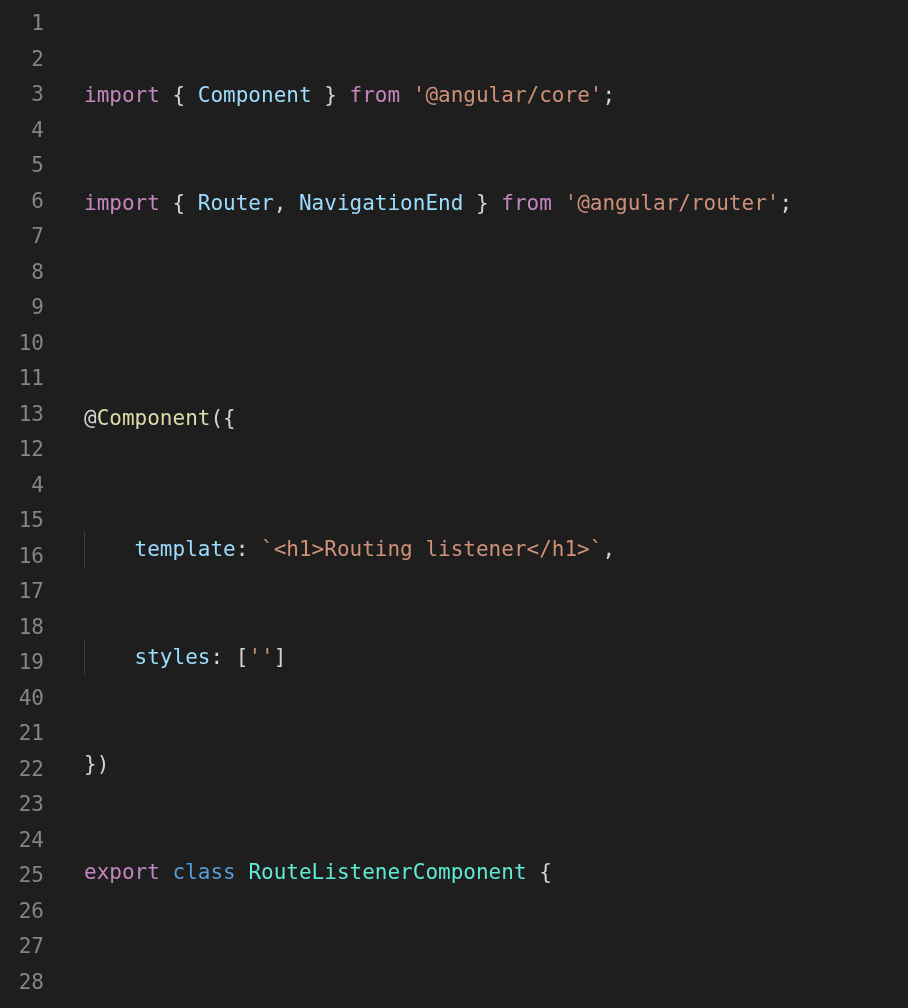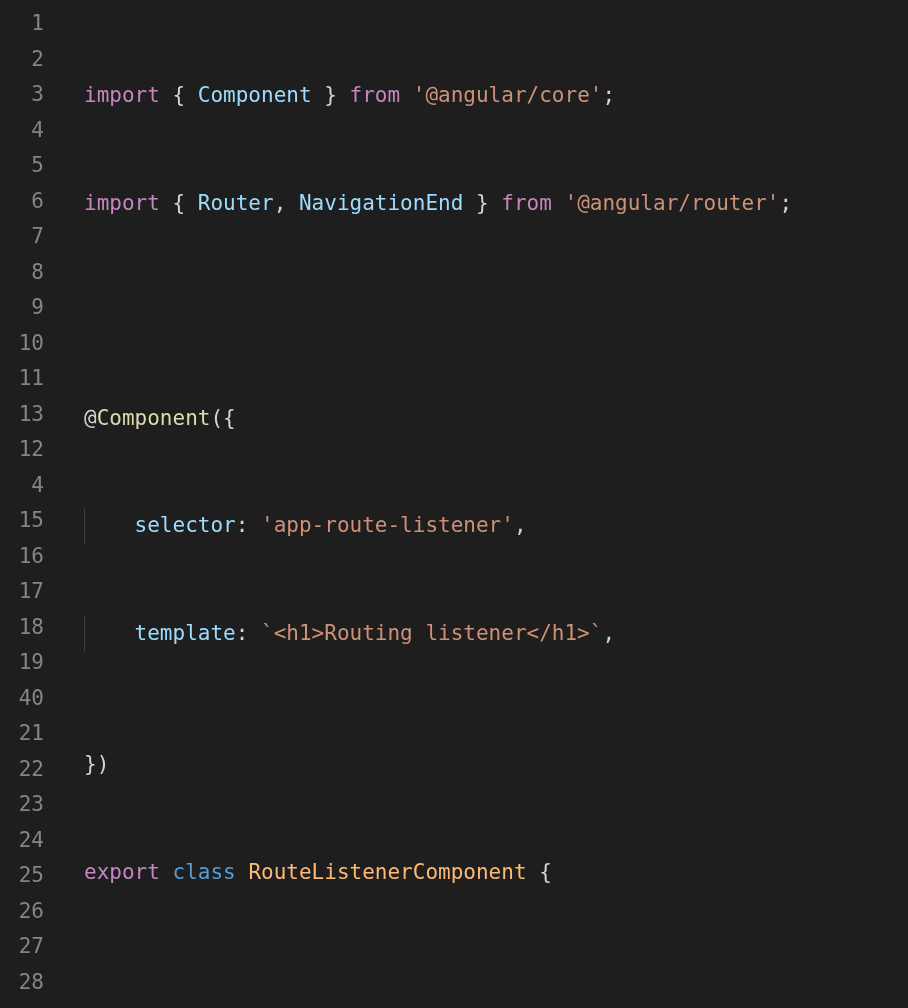--- a/index.html
+++ b/index.html
@@ -44,21 +44,21 @@
   .guide {
     position: absolute;
     top: 0;
     bottom: 0;
     width: 1px;
     background: #404040;
   }
   
   .k  { color: #c586c0; }   
   .fn { color: #dcdcaa; }   
-  .cl { color: #fdba74; margin-top: 32px; }   
+  .cl { color: #5eead4; margin-top: 32px; }   
   .s  { color: #ce9178; }   
   .v  { color: #9cdcfe; }   
   .b  { color: #569cd6; text-align: right; }
 </style>
 </head>
 <body>
 
 <div class="editor">
   <div class="gutter">
     <div class="ln">1</div>
@@ -94,24 +94,24 @@
   <div class="code">
     
     <div class="line"><span class="k">import</span><span> { </span><span class="v">Component</span><span> } </span><span class="k">from</span><span> </span><span class="s">'@angular/core'</span><span>;</span></div>
     
     <div class="line"><span class="k">import</span><span> { </span><span class="v">Router</span><span>, </span><span class="v">NavigationEnd</span><span> } </span><span class="k">from</span><span> </span><span class="s">'@angular/router'</span><span>;</span></div>
     
     <div class="line"></div>
     
     <div class="line"><span>@</span><span class="fn">Component</span><span>({</span></div>
     
-    <div class="line"><span class="guide" style="left:0px"></span>    <span class="v">selector</span><span>: </span><span class="s">'app-route-listener'</span><span>,</span></div>
     
     <div class="line"><span class="guide" style="left:0px"></span>    <span class="v">template</span><span>: </span><span class="s">`&lt;h1&gt;Routing listener&lt;/h1&gt;`</span><span>,</span></div>
     
+    <div class="line"><span class="guide" style="left:0px"></span>    <span class="v">styles</span><span>: [</span><span class="s">''</span><span>]</span></div>
     
     <div class="line"><span>})</span></div>
     
     <div class="line"><span class="k">export</span><span> </span><span class="b">class</span><span> </span><span class="cl">RouteListenerComponent</span><span> </span><span>{</span></div>
     
     
     
     
     
     

